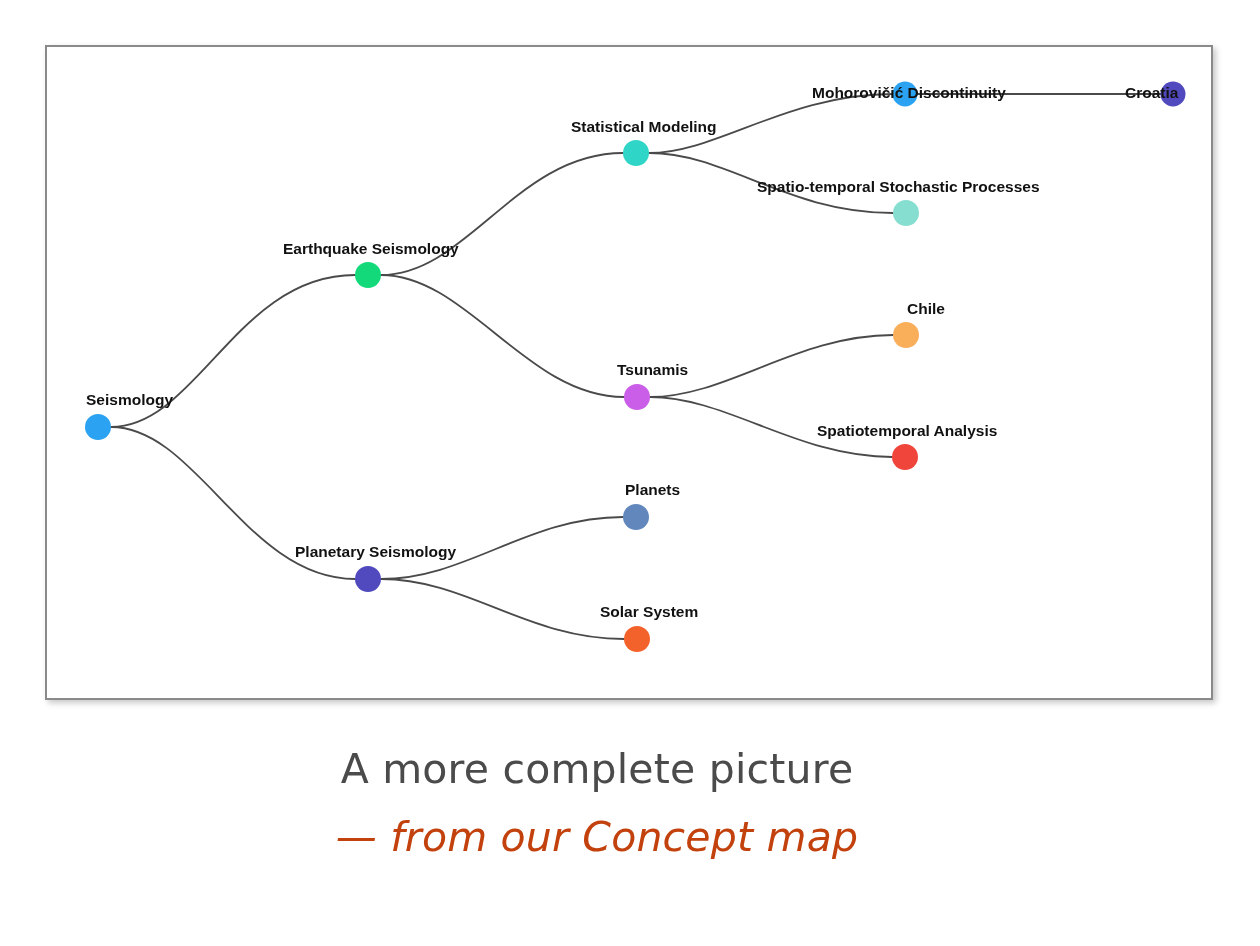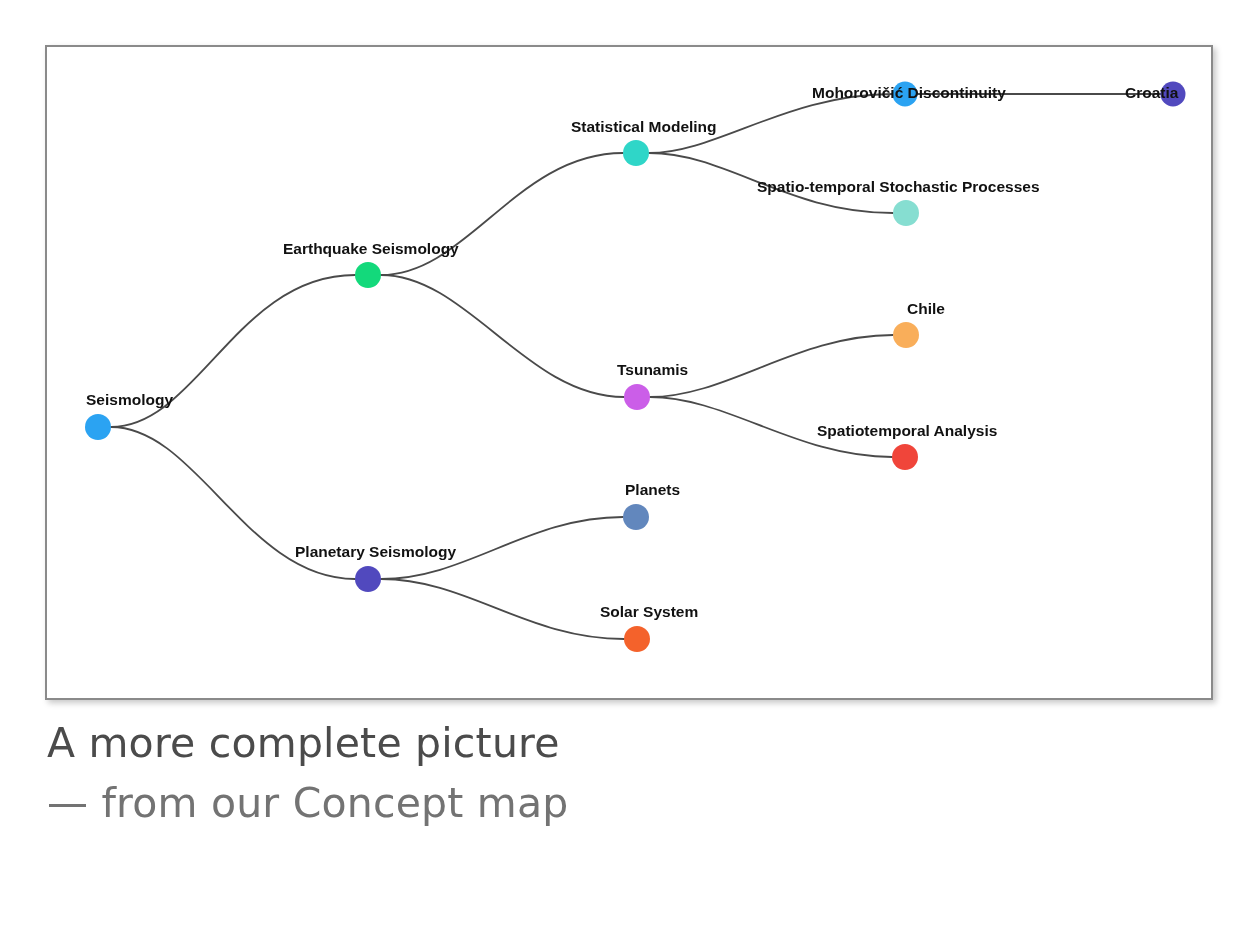--- a/index.html
+++ b/index.html
@@ -53,41 +53,43 @@
     font-family: "Liberation Sans", sans-serif;
     font-weight: bold;
     font-size: 15.5px;
     fill: #111111;
     dominant-baseline: alphabetic;
   }
   
   #caption {
     position: absolute;
     left: 47px;
-    top: 716px;
+    top: 742px;
     width: 1100px;
+    text-align: center;
   }
   #caption-line1 {
     font-family: "DejaVu Sans", sans-serif;
     font-size: 41px;
     font-weight: 400;
     color: #4b4b4b;
     line-height: 1.32;
     letter-spacing: 0.2px;
     white-space: pre;
   }
   #caption-line2 {
     font-family: "DejaVu Sans", sans-serif;
     font-size: 41px;
     font-weight: 400;
-    color: #737373;
+    color: #c2410c;
     line-height: 1.32;
     letter-spacing: 0.2px;
     white-space: pre;
-    margin-top: 6px;
+    margin-top: 14px;
+    font-style: italic;
   }
 </style>
 </head>
 <body>
 
 <div id="root">
 
   <div id="map-frame">
     <svg id="graph-svg" viewBox="0 0 1164 651" preserveAspectRatio="none" xmlns="http://www.w3.org/2000/svg">
       <g id="edges-group">

